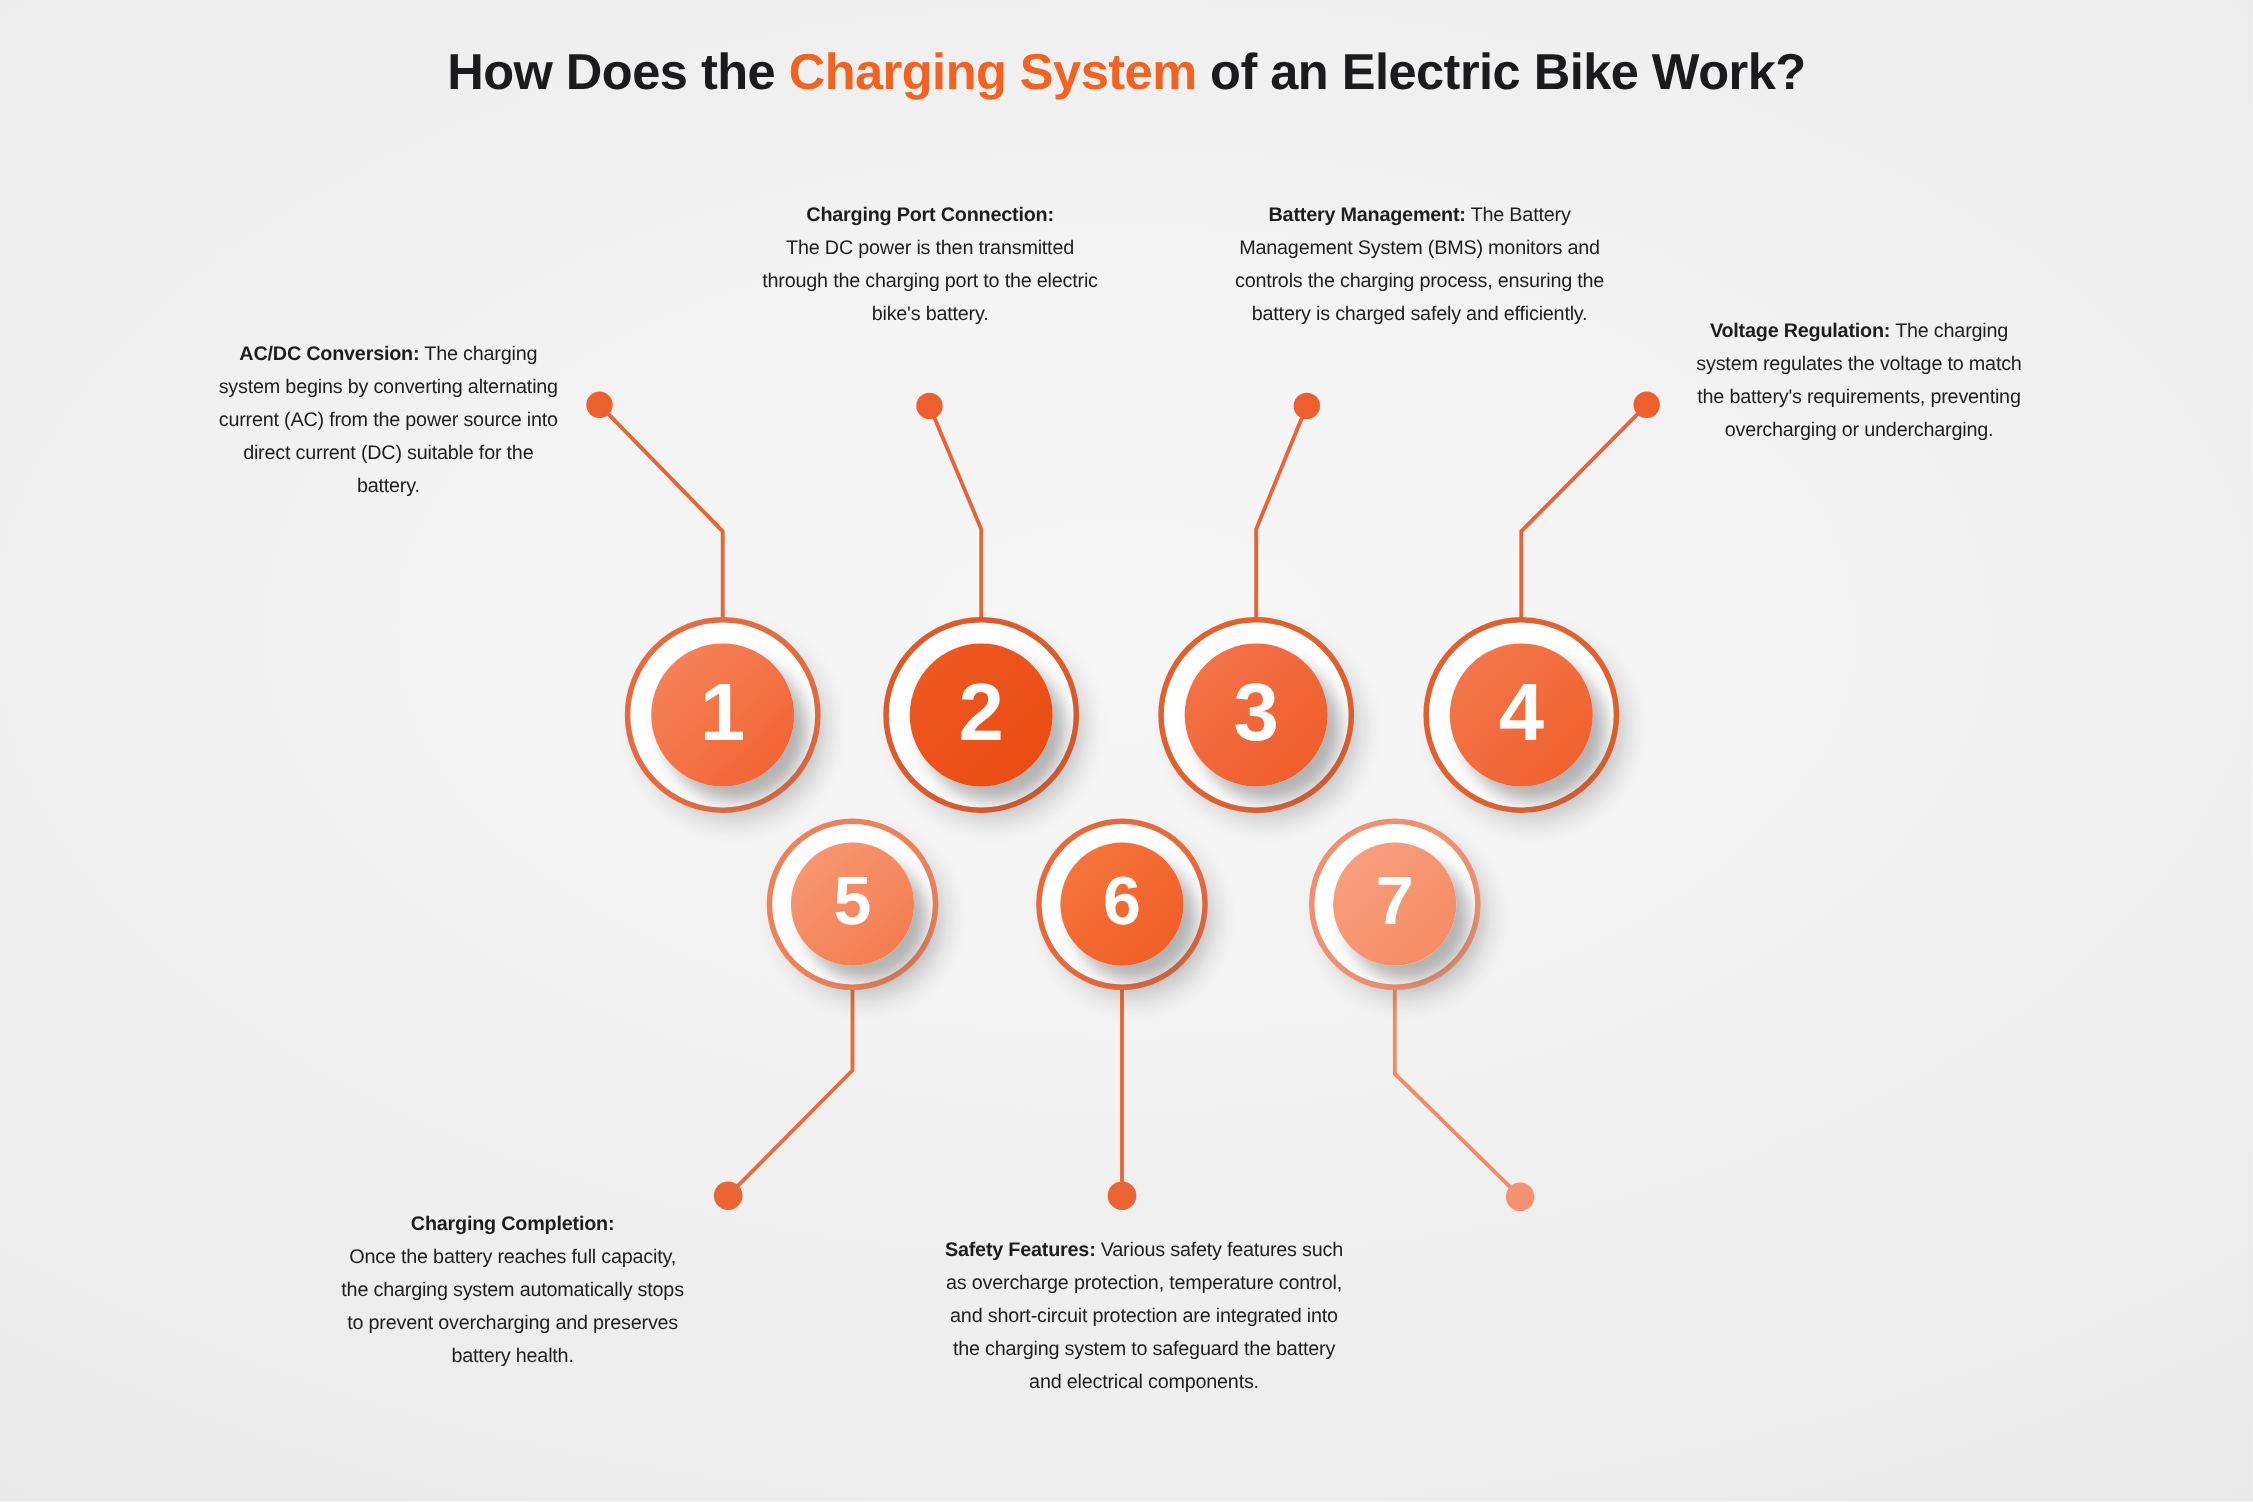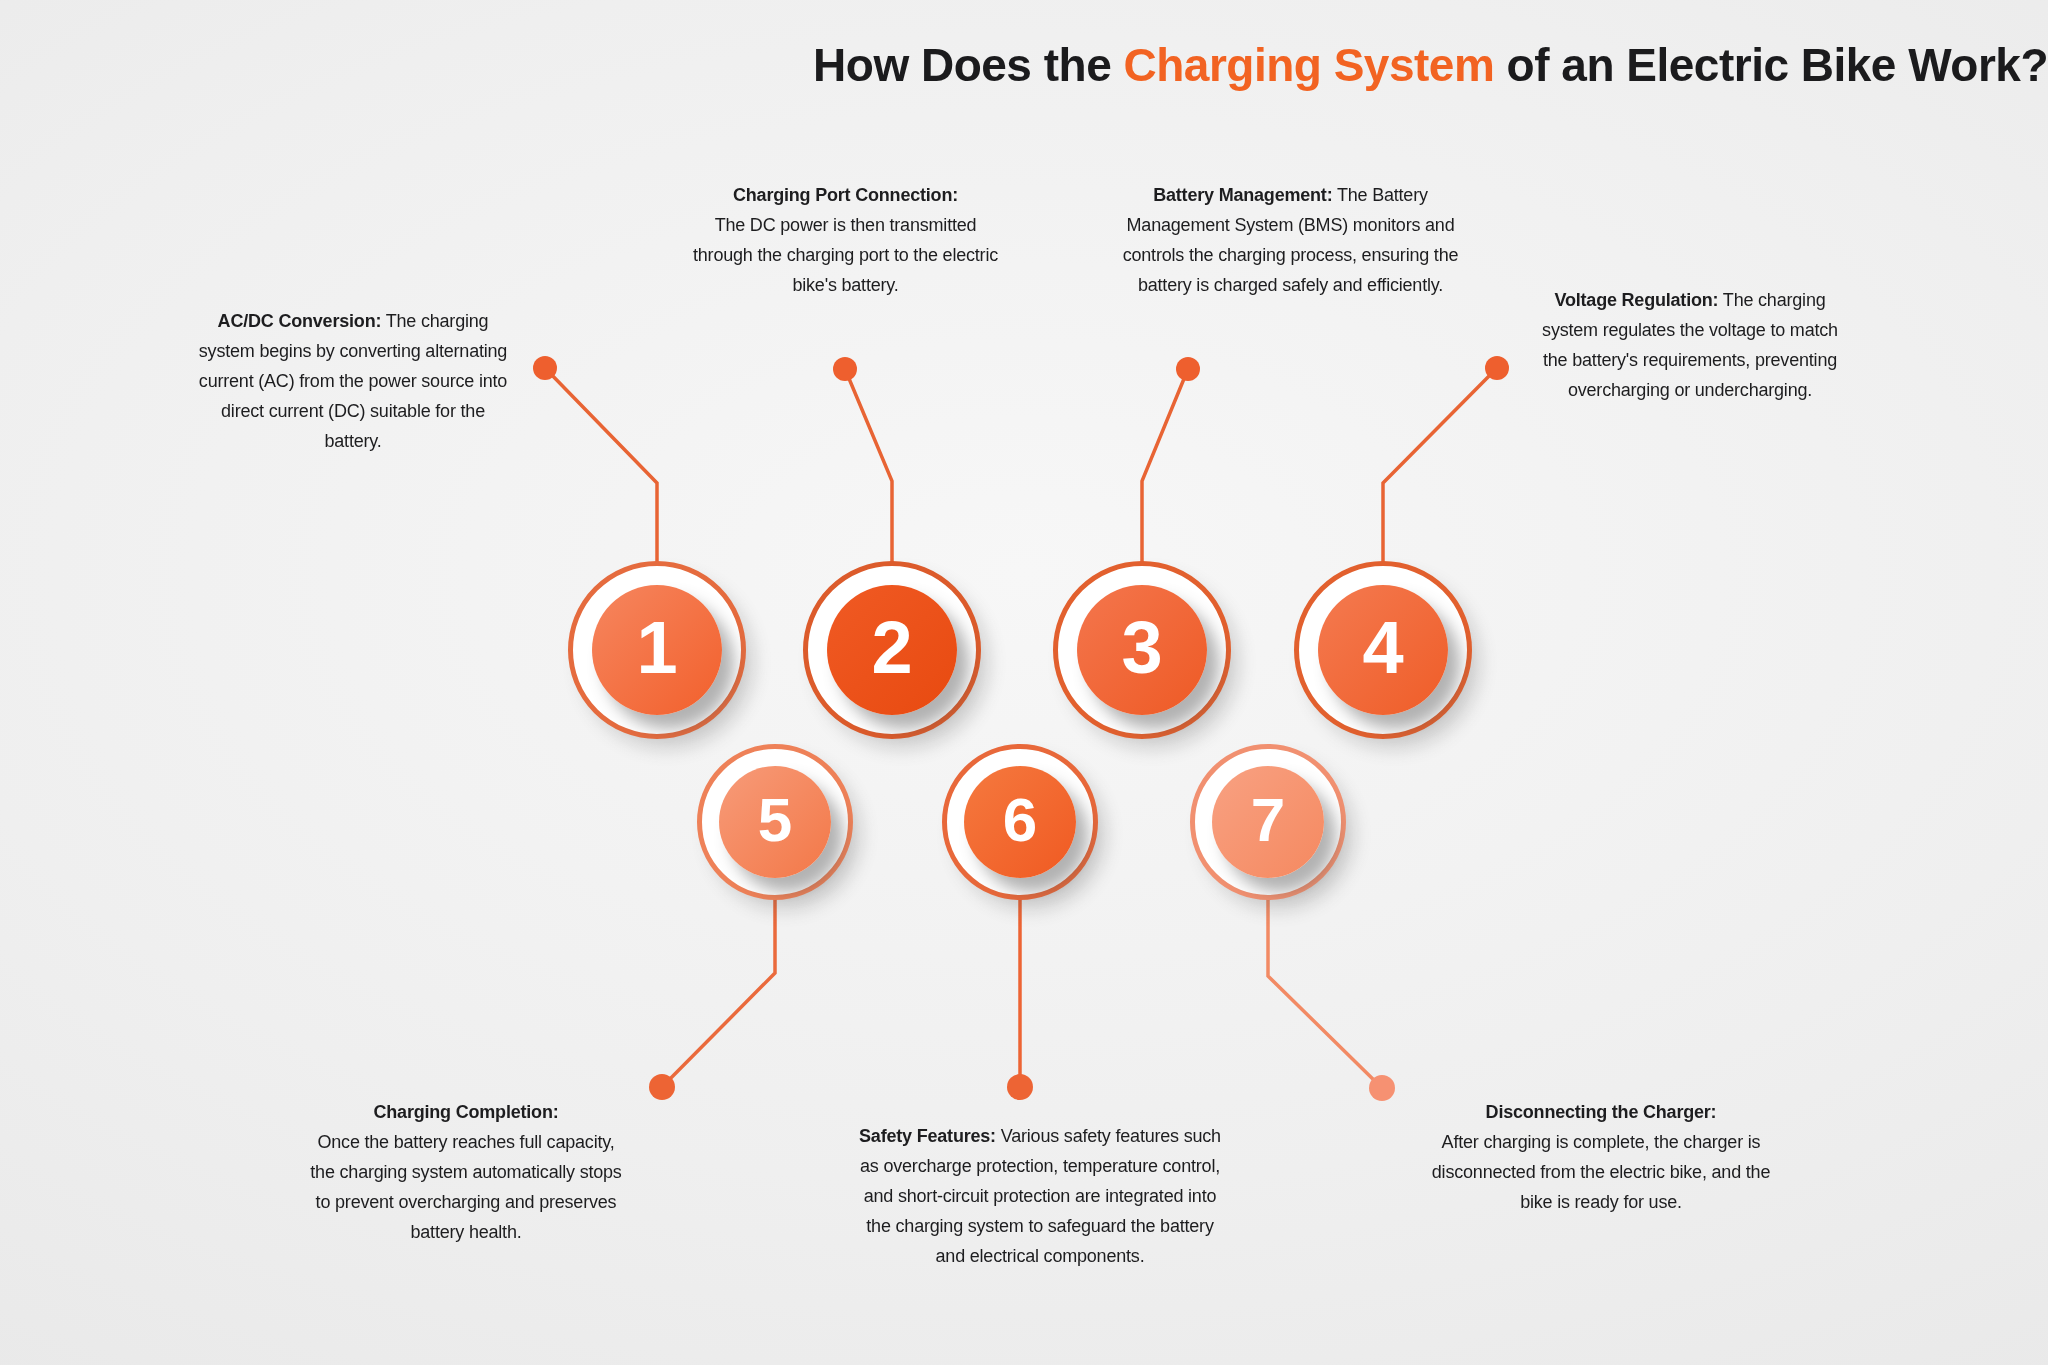--- a/index.html
+++ b/index.html
@@ -13,21 +13,21 @@
     height: 1365px;
     overflow: hidden;
     background: radial-gradient(ellipse 120% 100% at 50% 42%, #f7f7f7 0%, #efefef 45%, #e3e3e3 100%);
   }
   .title {
     position: absolute;
     top: 38px;
     left: 0;
     width: 100%;
     margin: 0;
-    text-align: right;
+    text-align: center;
     font-size: 46px;
     font-weight: 700;
     letter-spacing: -0.5px;
     color: #1b1b1d;
   }
   .title .accent { color: #f26322; }
 
   .step-text {
     position: absolute;
     text-align: center;
@@ -126,24 +126,20 @@
   <div class="step-text" style="left:310px; top:1097px; width:312px;">
     <span class="step-heading own-line">Charging Completion:</span>
     <span>Once the battery reaches full capacity, the charging system automatically stops to prevent overcharging and preserves battery health.</span>
   </div>
 
   <div class="step-text" style="left:854px; top:1121px; width:372px;">
     <span class="step-heading">Safety Features:</span>
     <span>Various safety features such as overcharge protection, temperature control, and short-circuit protection are integrated into the charging system to safeguard the battery and electrical components.</span>
   </div>
 
-  <div class="step-text" style="left:1431px; top:1097px; width:340px;">
-    <span class="step-heading own-line">Disconnecting the Charger:</span>
-    <span>After charging is complete, the charger is disconnected from the electric bike, and the bike is ready for use.</span>
-  </div>
 
   <div class="circle top" style="left: 568px; top: 561px; --light: #F6865F; --dark: #F2602C; --ring: #E56B3E;">
     <div class="circle-inner">
       <span class="circle-number">1</span>
     </div>
   </div>
   <div class="circle top" style="left: 803px; top: 561px; --light: #F05A24; --dark: #E84A10; --ring: #DC5B2B;">
     <div class="circle-inner">
       <span class="circle-number">2</span>
     </div>

